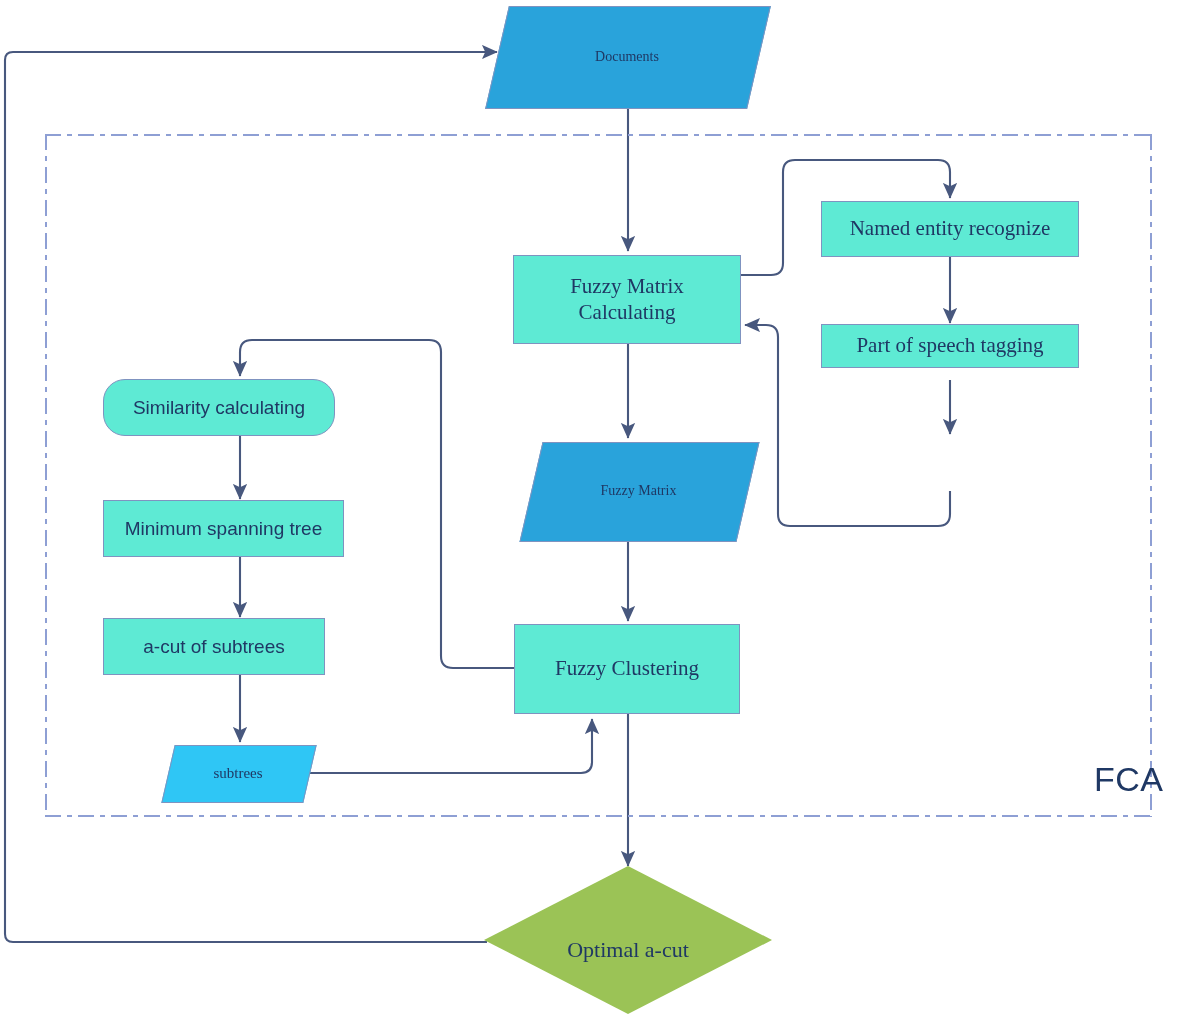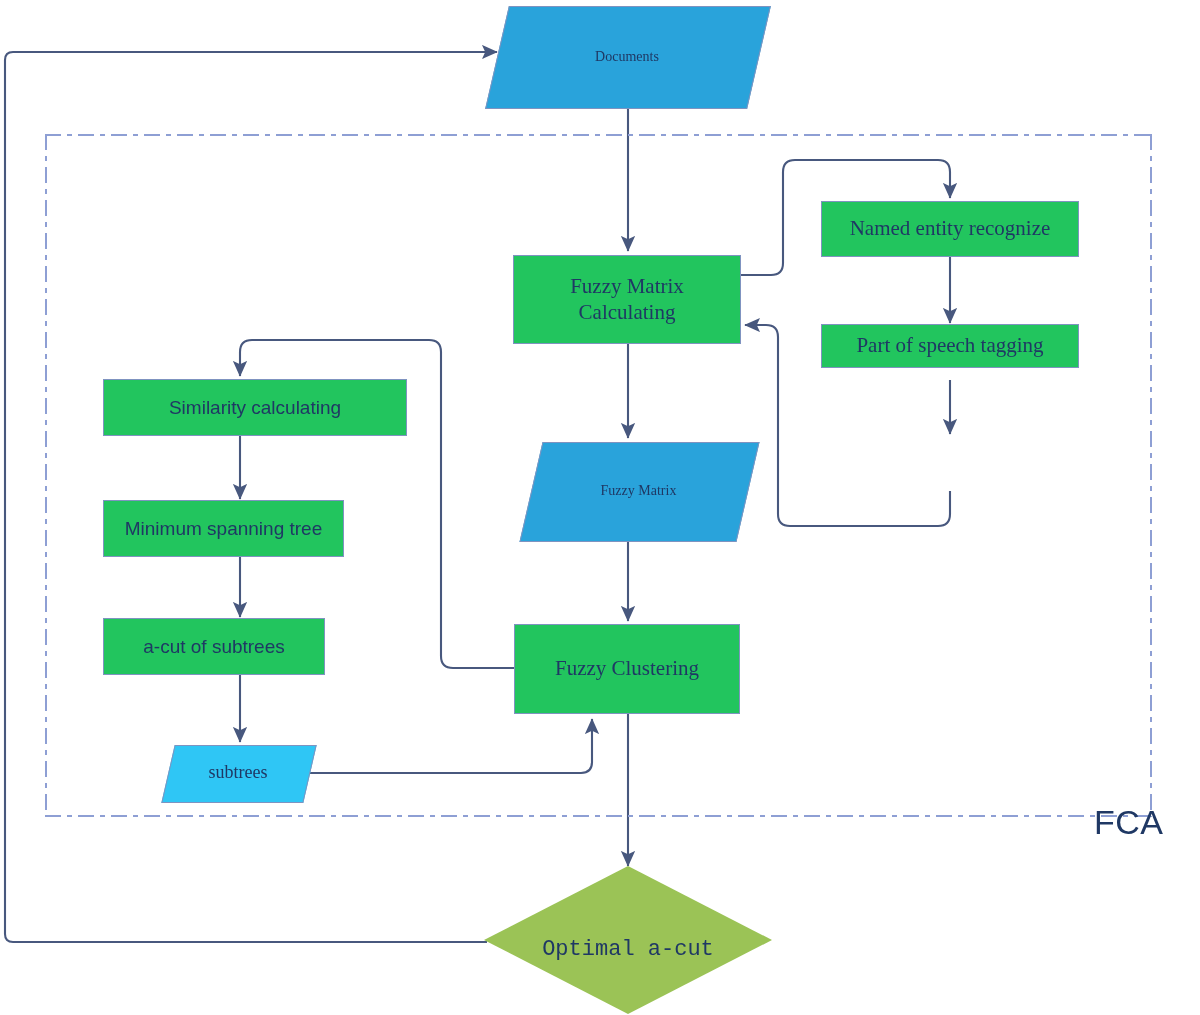--- a/index.html
+++ b/index.html
@@ -36,21 +36,21 @@
   }
   .node .lbl {
     position: relative;
     z-index: 4;
     line-height: 1.22;
     white-space: pre-line;
     pointer-events: none;
   }
   
   .proc {
-    background: #22c55e;
+    background: #5eead4;
     border: 1.6px solid #7f93c0;
     font-family: "Liberation Serif", serif;
     font-size: 21px;
   }
   .proc-sans {
     font-family: "Liberation Sans", sans-serif;
     font-size: 19px;
   }
   
   .data-shape {
@@ -71,21 +71,21 @@
   
   .decision .dia {
     position: absolute;
     left: 0; top: 0;
     width: 100%; height: 100%;
     background: #9BC356;
     border: 1.6px solid #5f6f87;
     z-index: 1;
   }
   .decision .lbl {
-    font-family: Liberation Mono, monospace;
+    font-family: Liberation Serif, serif;
     font-size: 22px;
     margin-top: 20px;
   }
   
   #fca-box {
     position: absolute;
     box-sizing: border-box;
     border: 2px dashed #8e9fd4;
     z-index: 1;
   }
@@ -144,21 +144,21 @@
     </g>
   </svg>
 
   <div id="fca-box" style="left:45px; top:134px; width:1107px; height:683px;
               border:0; background:
                 repeating-linear-gradient(to right,  #8e9fd4 0 16px, transparent 16px 22px, #8e9fd4 22px 27px, transparent 27px 33px) top left/100% 2px no-repeat,
                 repeating-linear-gradient(to right,  #8e9fd4 0 16px, transparent 16px 22px, #8e9fd4 22px 27px, transparent 27px 33px) bottom left/100% 2px no-repeat,
                 repeating-linear-gradient(to bottom, #8e9fd4 0 16px, transparent 16px 22px, #8e9fd4 22px 27px, transparent 27px 33px) top left/2px 100% no-repeat,
                 repeating-linear-gradient(to bottom, #8e9fd4 0 16px, transparent 16px 22px, #8e9fd4 22px 27px, transparent 27px 33px) top right/2px 100% no-repeat;">
   </div>
-  <div id="fca-label" style="left:1094px; top:803px;">FCA</div>
+  <div id="fca-label" style="left:1094px; top:760px;">FCA</div>
 
   <div class="node data-shape" style="left:497px; top:6px; width:260px; height:101px;">
     <span class="skew" style="background:#29A3DB; transform:skewX(-13deg);"></span>
     <span class="lbl">Documents</span>
   </div>
 
   <div class="node proc" style="left:513px; top:255px; width:228px; height:89px;">
     <span class="lbl">Fuzzy Matrix
 Calculating</span>
   </div>
@@ -174,35 +174,35 @@
 
   <div class="node data-shape" style="left:531px; top:442px; width:215px; height:98px;">
     <span class="skew" style="background:#29A3DB; transform:skewX(-13deg);"></span>
     <span class="lbl">Fuzzy Matrix</span>
   </div>
 
   <div class="node proc" style="left:514px; top:624px; width:226px; height:90px;">
     <span class="lbl">Fuzzy Clustering</span>
   </div>
 
-  <div class="node proc proc-sans" style="left:103px; top:379px; width:304px; height:57px;">
+  <div class="node proc proc-sans" style="left:103px; top:379px; width:232px; height:57px;border-radius:22px;">
     <span class="lbl">Similarity calculating</span>
   </div>
 
   <div class="node proc proc-sans" style="left:103px; top:500px; width:241px; height:57px;">
     <span class="lbl">Minimum spanning tree</span>
   </div>
 
   <div class="node proc proc-sans" style="left:103px; top:618px; width:222px; height:57px;">
     <span class="lbl">a-cut of subtrees</span>
   </div>
 
   <div class="node data-shape" style="left:168px; top:745px; width:140px; height:56px;">
     <span class="skew" style="background:#2FC6F5; transform:skewX(-13deg);"></span>
-    <span class="lbl" style="font-size:18px;">subtrees</span>
+    <span class="lbl" style="font-size:15px;">subtrees</span>
   </div>
 
   <div class="node decision" style="left:484px; top:866px; width:288px; height:148px;">
     <span class="dia" style="clip-path:polygon(50% 0%, 100% 50%, 50% 100%, 0% 50%); border:0;
                  background:#9BC356;"></span>
     <span class="lbl">Optimal a-cut</span>
   </div>
 
 </div>
 

